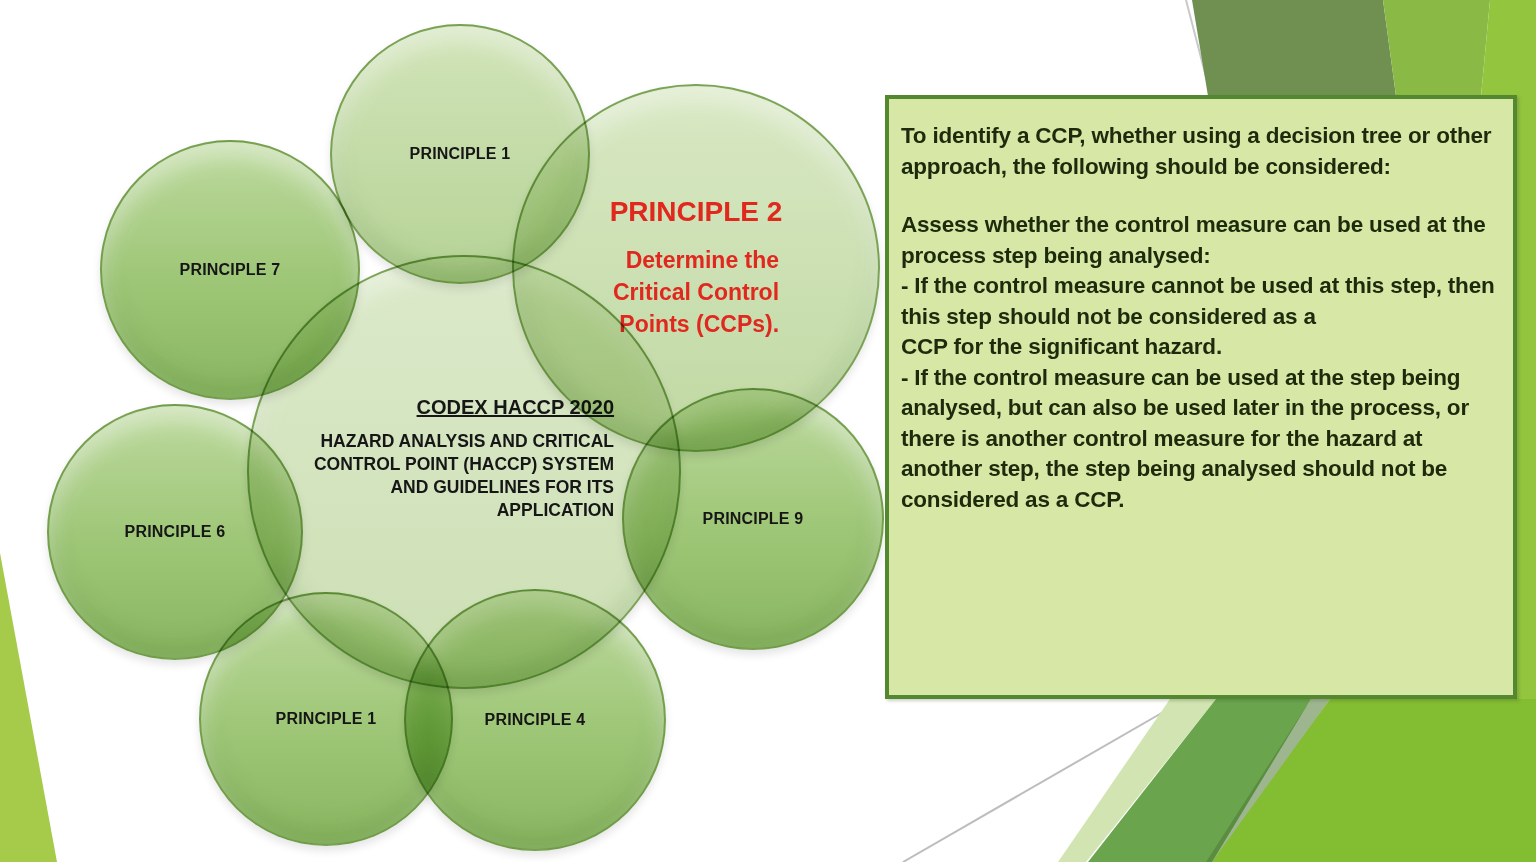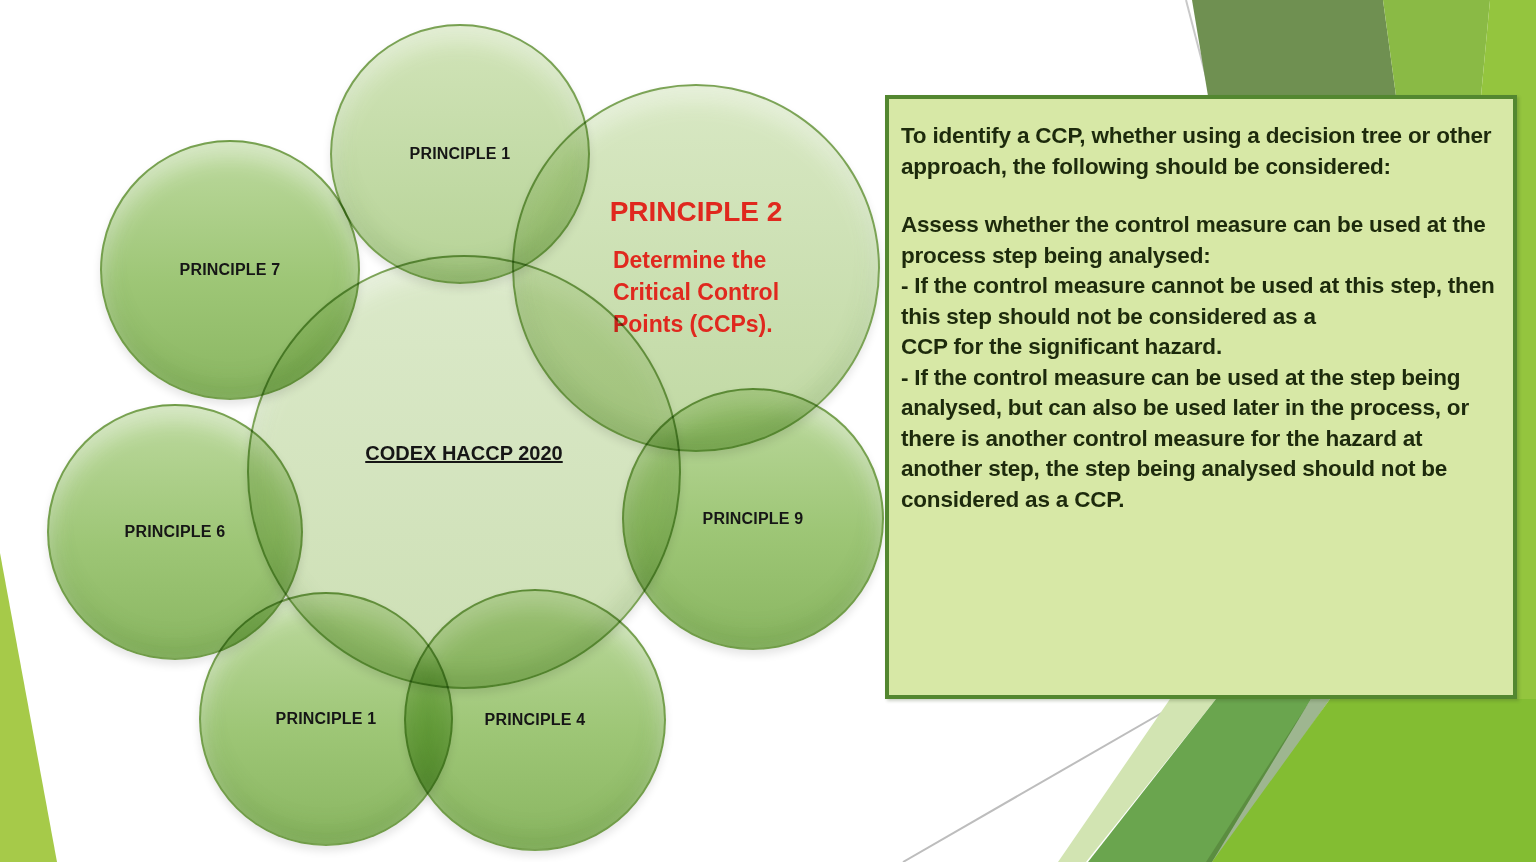--- a/index.html
+++ b/index.html
@@ -13,21 +13,21 @@
   .slide{
     position:relative; width:1536px; height:862px; background:#ffffff;
     overflow:hidden; font-family:"Liberation Sans", sans-serif;
   }
   .bg-svg{position:absolute; inset:0; z-index:0;}
 
   
   .petal{
     position:absolute; border-radius:50%; mix-blend-mode:multiply;
     display:flex; flex-direction:column; align-items:center; justify-content:center;
-    text-align:left; z-index:1;
+    text-align:right; z-index:1;
     background:linear-gradient(to bottom, rgba(183,214,150,0.92), rgba(149,193,106,0.92) 55%, rgba(128,176,84,0.92));
     border:2px solid rgba(108,152,68,0.85);
     box-shadow: inset 0 14px 22px rgba(255,255,255,0.45),
                 inset 0 -12px 24px rgba(55,105,25,0.18),
                 0 5px 9px rgba(0,0,0,0.10);
   }
   #circle-p1{left:330px; top:24px;  width:256px; height:256px;
     background:linear-gradient(to bottom, rgba(203,224,175,0.88), rgba(172,205,136,0.88));}
   #circle-p2{left:512px; top:84px;  width:364px; height:364px;
     background:linear-gradient(to bottom, rgba(208,227,183,0.82), rgba(178,208,142,0.82));}
@@ -109,20 +109,24 @@
       <span class="petal-label">PRINCIPLE 4</span>
     </div>
 
     <div class="petal" id="circle-p3">
       <span class="petal-label">PRINCIPLE 9</span>
     </div>
 
     <div class="petal" id="circle-center">
       <div class="center-text">
         <div class="center-title">CODEX HACCP 2020</div>
+        <div class="center-subtitle">HAZARD ANALYSIS AND CRITICAL
+CONTROL POINT (HACCP) SYSTEM
+AND GUIDELINES FOR ITS
+APPLICATION</div>
       </div>
     </div>
 
     <div class="petal" id="circle-p2">
       <div class="p2-title">PRINCIPLE 2</div>
       <div class="p2-body">Determine the
 Critical Control
 Points (CCPs).</div>
     </div>
 

